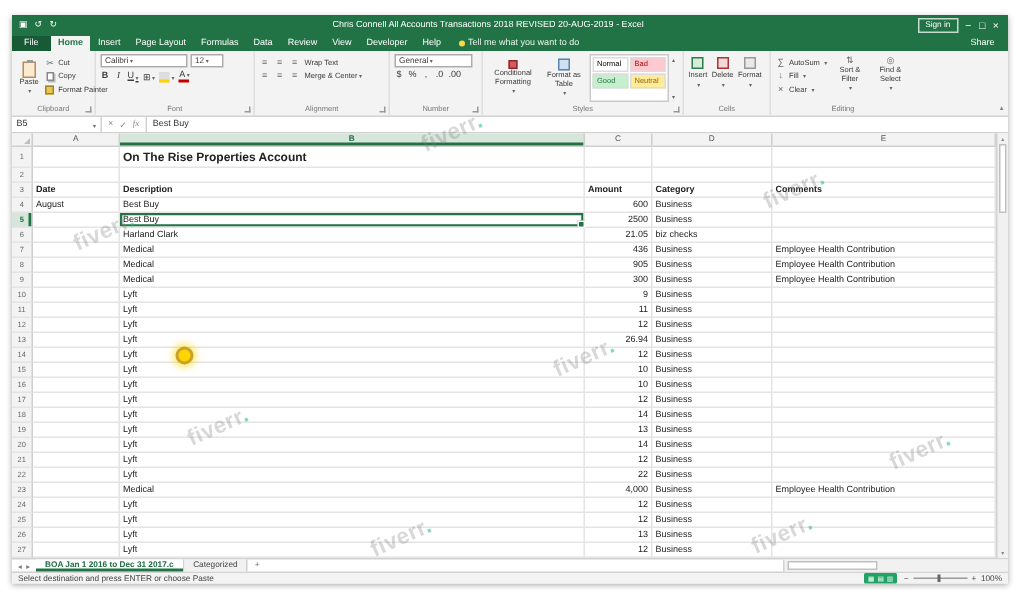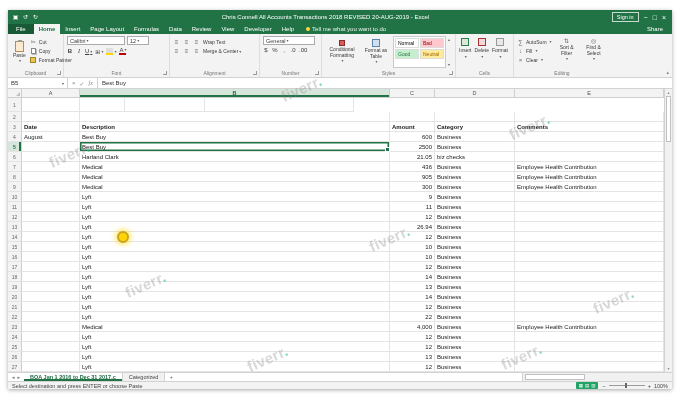--- a/index.html
+++ b/index.html
@@ -339,20 +339,21 @@
         <div class="chcell colD">D</div>
         <div class="chcell colE">E</div>
       </div>
   </div>
 
   <div class="grid">
     <div>
         <div class="grow tall">
           <div class="rnum">1</div>
           <div class="cell colA"></div>
+          <div class="cell colB title-cell">On The Rise Properties Account</div>
           <div class="cell colC"></div>
           <div class="cell colD"></div>
           <div class="cell colE"></div>
         </div>
         <div class="grow">
           <div class="rnum">2</div>
           <div class="cell colA"></div>
           <div class="cell colB"></div>
           <div class="cell colC"></div>
           <div class="cell colD"></div>

